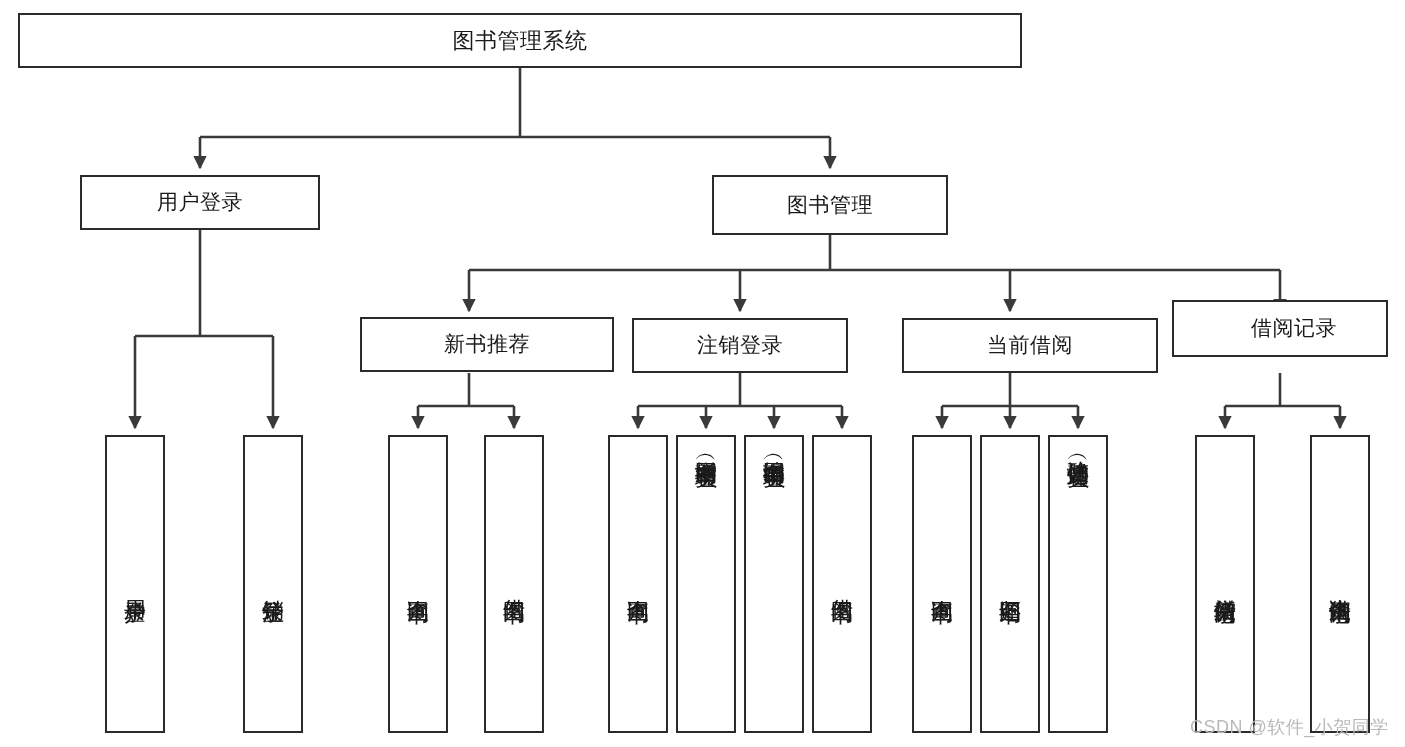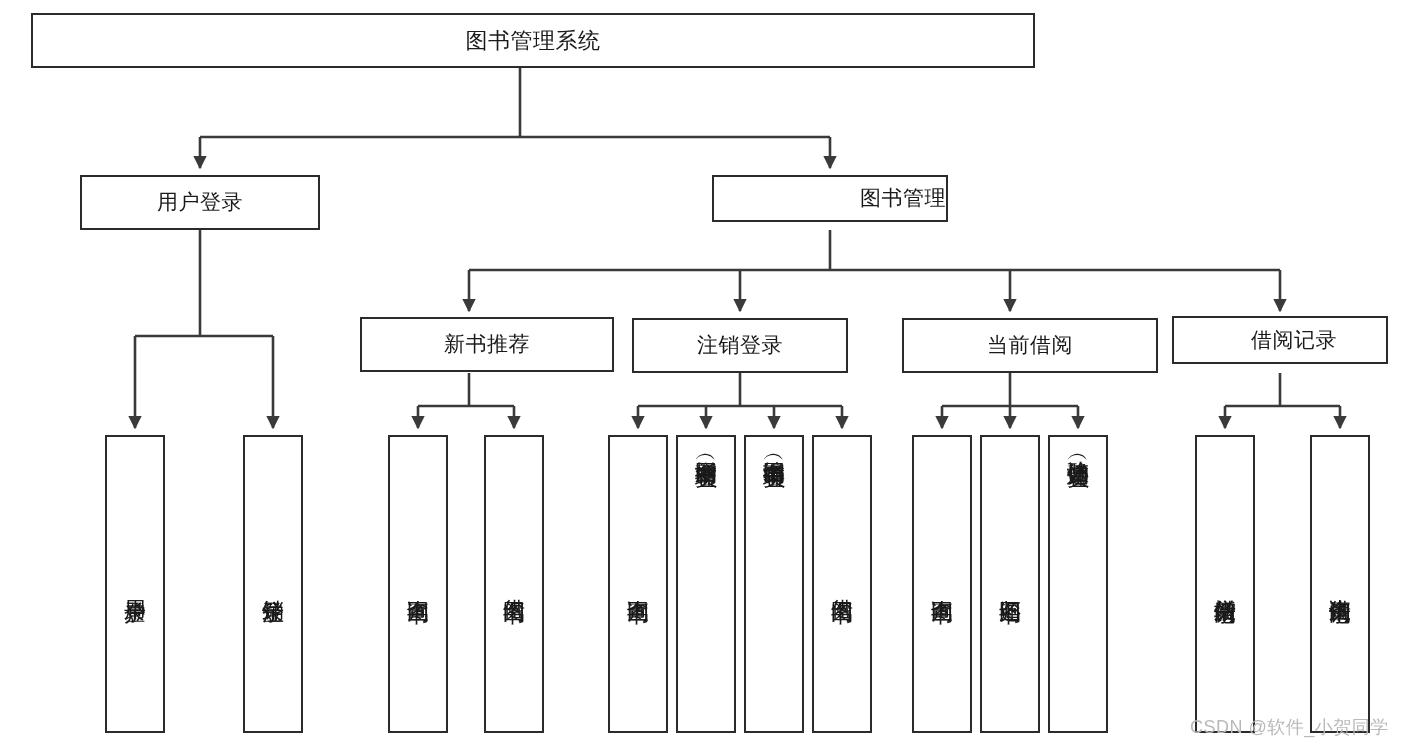--- a/index.html
+++ b/index.html
@@ -107,45 +107,45 @@
       <path d="M 1010 406 L 1010 428" marker-end="url(#arrow)"></path>
       <path d="M 1078 406 L 1078 428" marker-end="url(#arrow)"></path>
 
       <path d="M 1280 373 L 1280 406"></path>
       <path d="M 1225 406 L 1340 406"></path>
       <path d="M 1225 406 L 1225 428" marker-end="url(#arrow)"></path>
       <path d="M 1340 406 L 1340 428" marker-end="url(#arrow)"></path>
     </g>
   </svg>
 
-  <div class="node node-root" style="left:18px;top:13px;width:1004px;height:55px;margin-left:13px;">
+  <div class="node node-root" style="left:18px;top:13px;width:1004px;height:55px;">
     <span class="label">图书管理系统</span>
   </div>
 
   <div class="node node-l2" style="left:80px;top:175px;width:240px;height:55px;">
     <span class="label">用户登录</span>
   </div>
 
-  <div class="node node-l2" style="left:712px;top:175px;width:236px;height:47px;justify-content:flex-end;">
+  <div class="node node-l2" style="left:712px;top:175px;width:236px;height:60px;">
     <span class="label">图书管理</span>
   </div>
 
   <div class="node node-l3" style="left:360px;top:317px;width:254px;height:55px;">
     <span class="label">新书推荐</span>
   </div>
 
   <div class="node node-l3" style="left:632px;top:318px;width:216px;height:55px;">
     <span class="label">注销登录</span>
   </div>
 
   <div class="node node-l3" style="left:902px;top:318px;width:256px;height:55px;">
     <span class="label">当前借阅</span>
   </div>
 
-  <div class="node node-l3" style="left:1172px;top:316px;width:216px;height:48px;padding-left:28px;">
+  <div class="node node-l3" style="left:1172px;top:300px;width:216px;height:57px;padding-left:28px;">
     <span class="label">借阅记录</span>
   </div>
 
   <div class="node node-leaf centred" style="left:105px;top:435px;width:60px;height:298px;">
     <span class="label">用户登录</span>
   </div>
 
   <div class="node node-leaf centred" style="left:243px;top:435px;width:60px;height:298px;">
     <span class="label">注销登录</span>
   </div>

